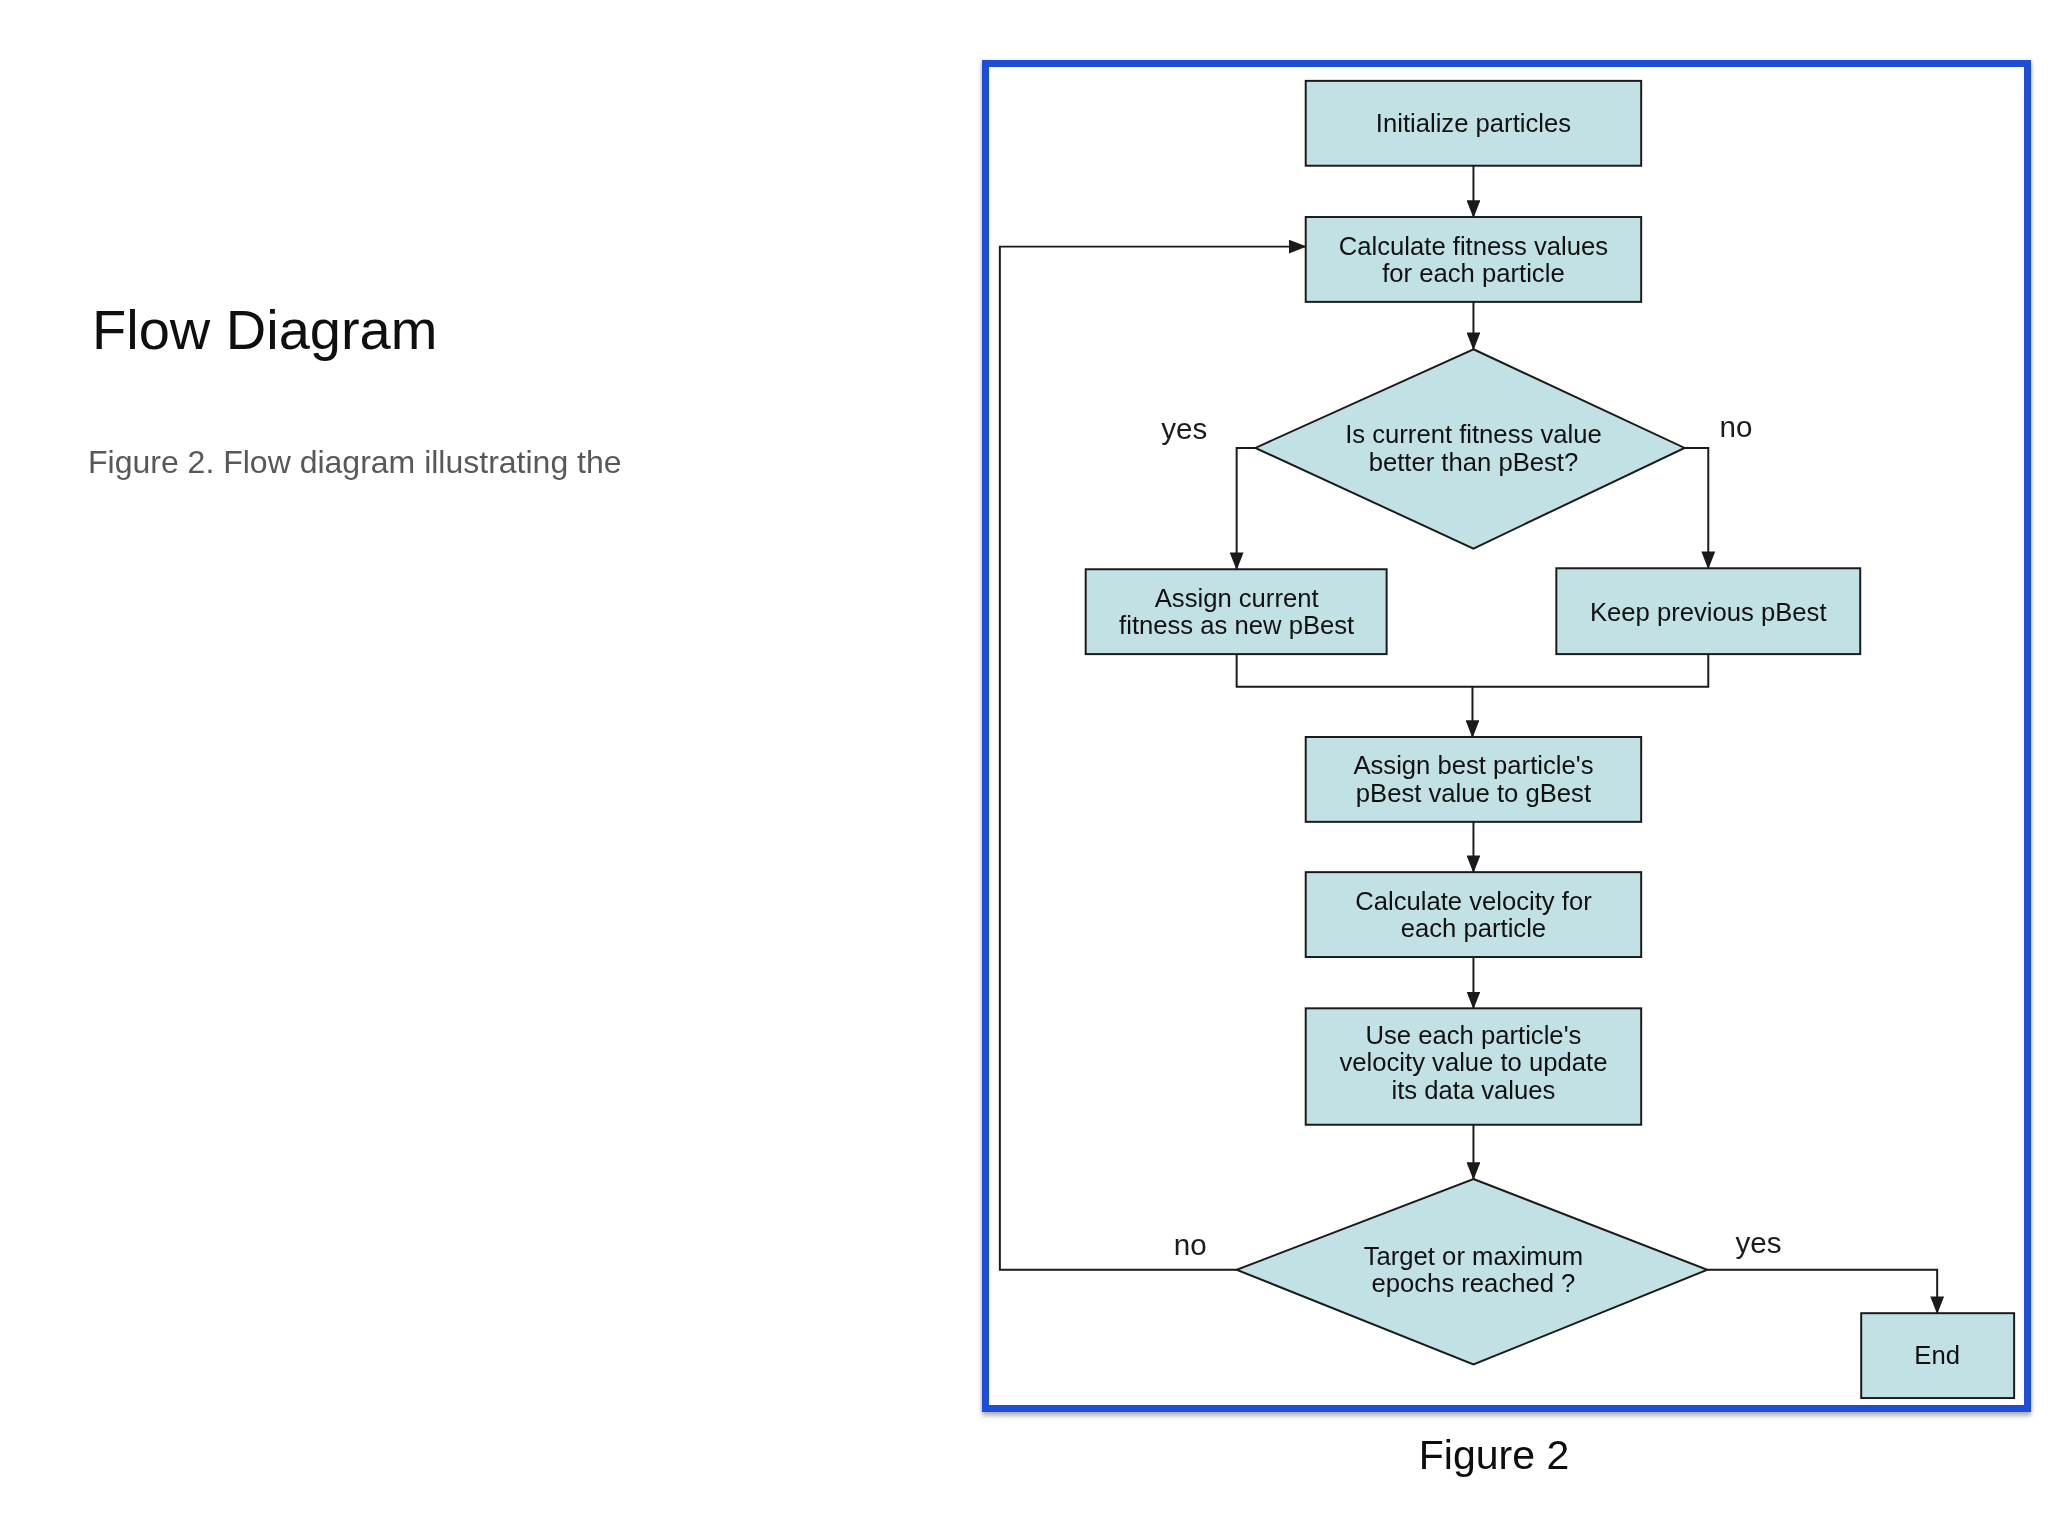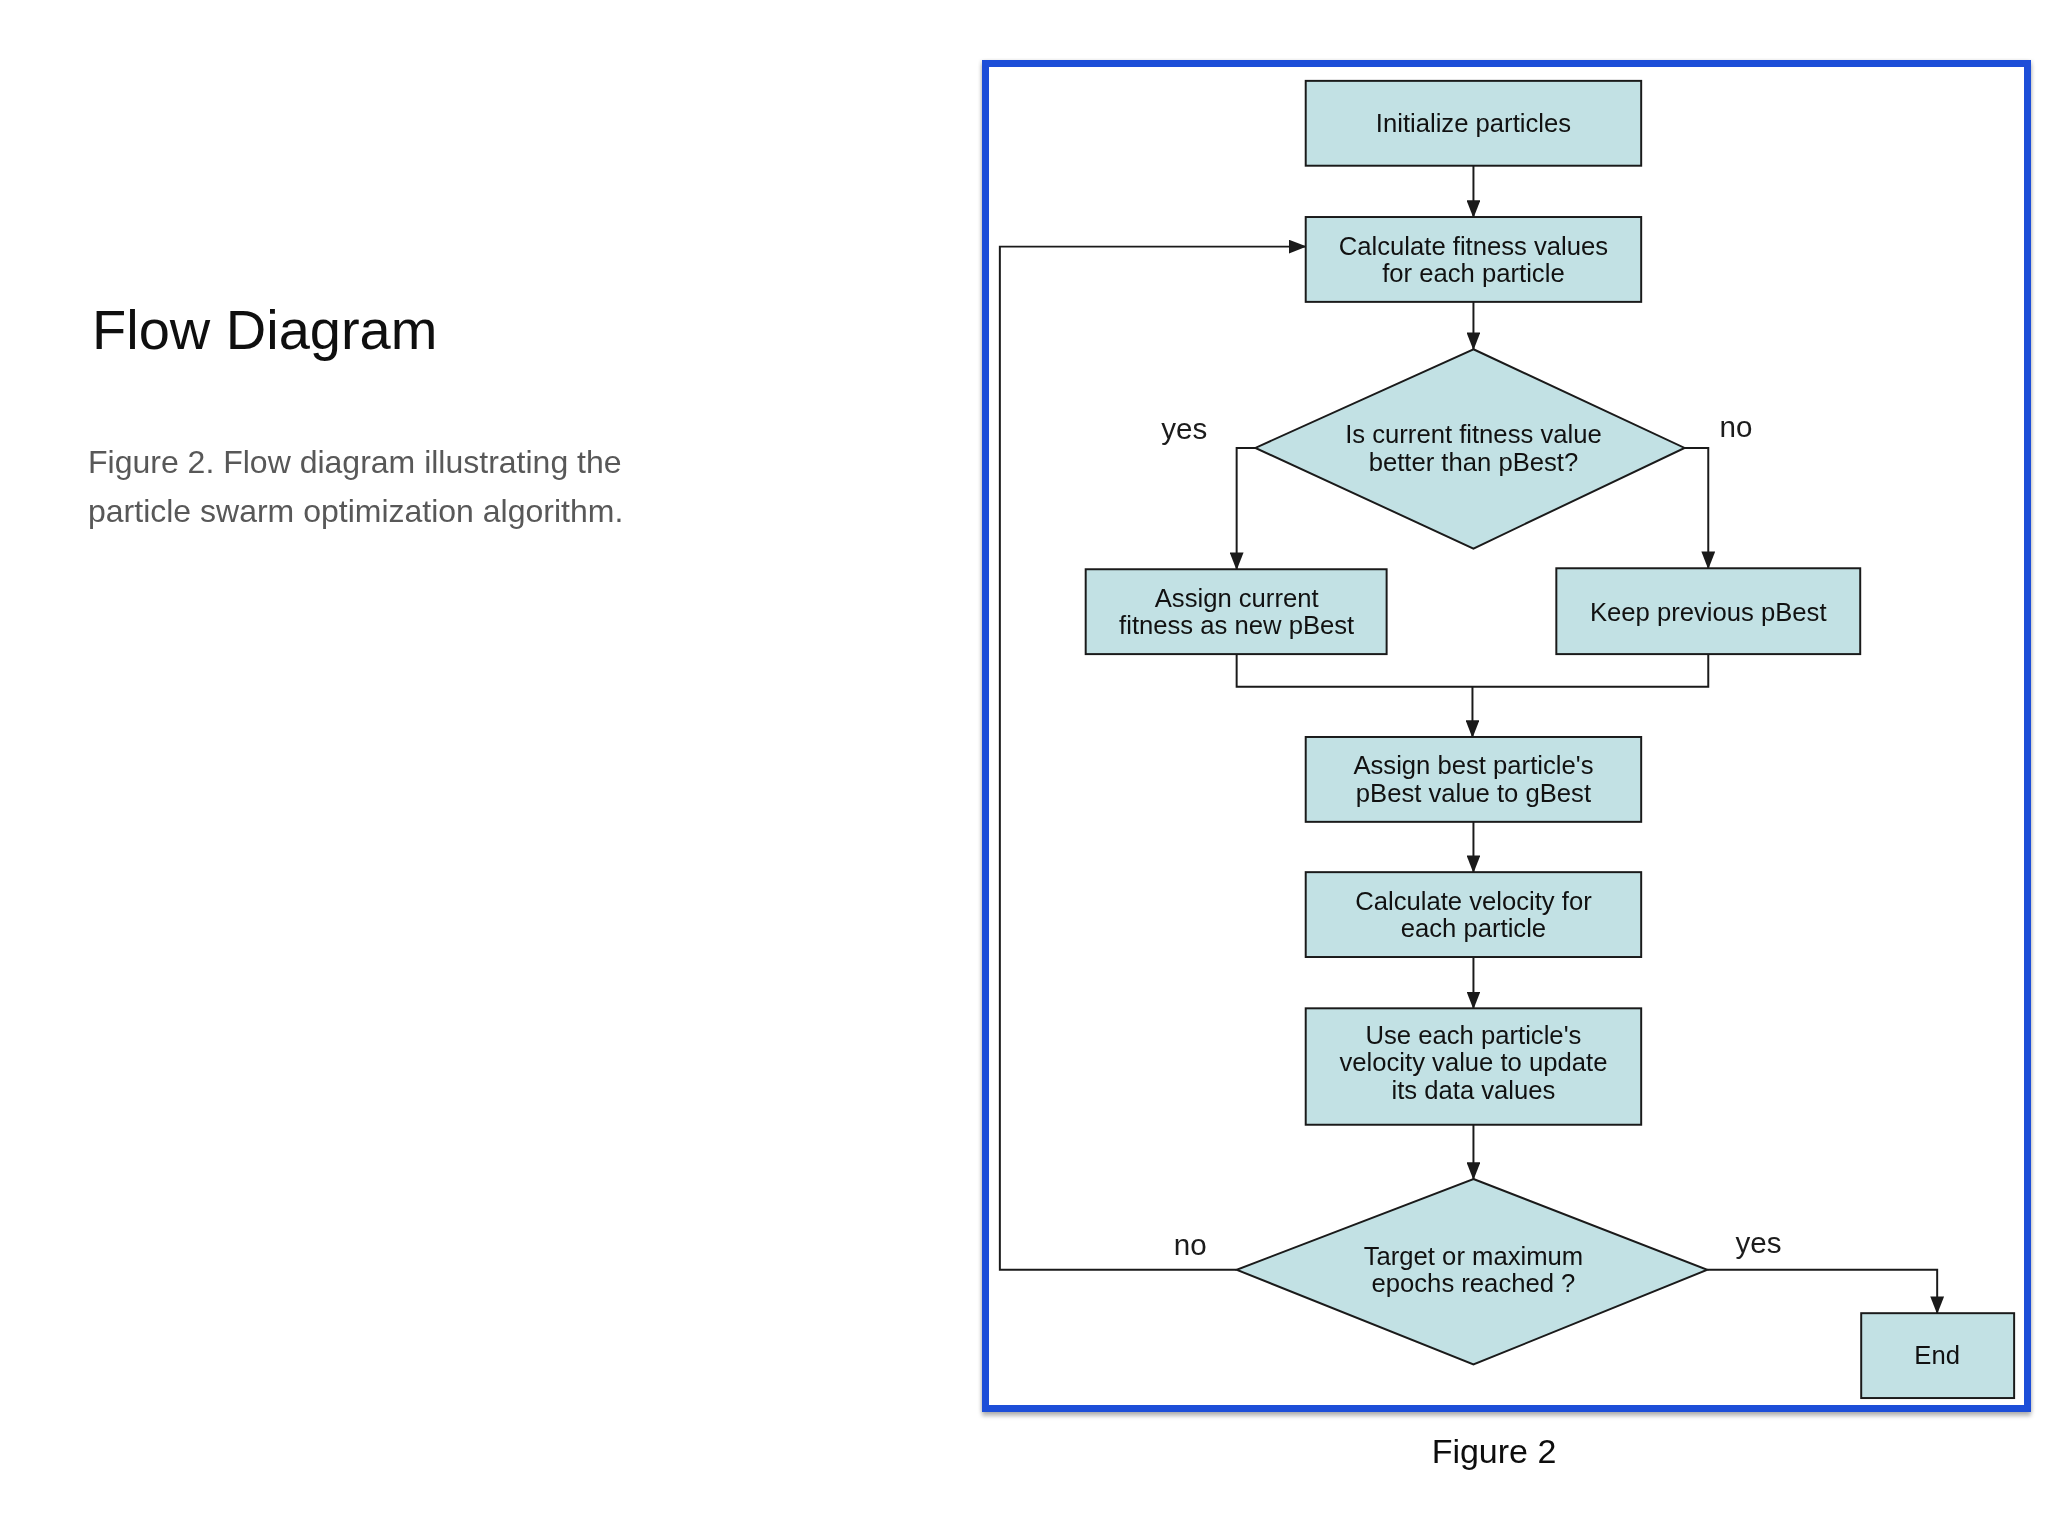--- a/index.html
+++ b/index.html
@@ -17,38 +17,37 @@
     font-size:32px;line-height:49px;color:#585858;
   }
   .figure-panel{
     position:absolute;left:982px;top:60px;width:1049px;height:1352px;
     background:#ffffff;border:7px solid #1d4ed8;box-sizing:border-box;
     box-shadow:0 4px 4px rgba(0,0,0,.28), 2px 0 3px rgba(0,0,0,.07), -2px 0 3px rgba(0,0,0,.07);
   }
   .figure-panel svg{display:block;width:100%;height:100%;}
   .figure-label{
     position:absolute;left:982px;top:1432px;width:1024px;
-    text-align:center;font-size:34px;color:#0d0d0d;
+    text-align:center;font-size:41px;color:#0d0d0d;
   }
   svg text{
     font-family:"Liberation Sans","DejaVu Sans",sans-serif;
     font-size:26px;fill:#111111;text-anchor:middle;
   }
   svg text.branch-label{font-size:30px;fill:#1c1c1c;}
   svg .edge{stroke:#1a1a1a;stroke-width:2;fill:none;}
   svg .node{stroke:#1a1a1a;stroke-width:2;}
 </style>
 </head>
 <body>
 
 <div class="page-title">Flow Diagram</div>
 
 <div class="fig-caption">
   <div>Figure 2. Flow diagram illustrating the</div>
-  <div>particle swarm optimization algorithm.</div>
 </div>
 
 <div class="figure-panel">
   <svg viewBox="0 0 1049 1352">
     <defs>
       <marker id="ah" markerUnits="userSpaceOnUse" markerWidth="18" markerHeight="14" refX="17" refY="7" orient="auto">
         <polygon points="0,0 18,7 0,14" fill="#1a1a1a"></polygon>
       </marker>
     </defs>
 

